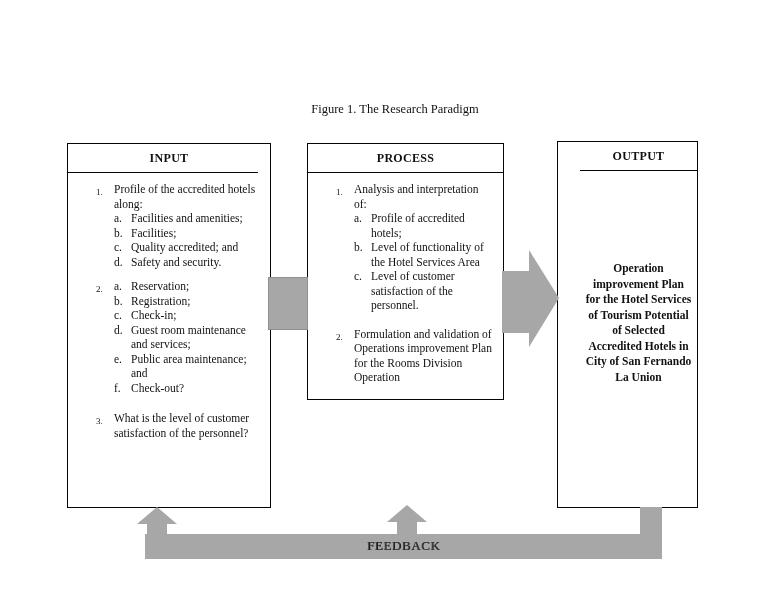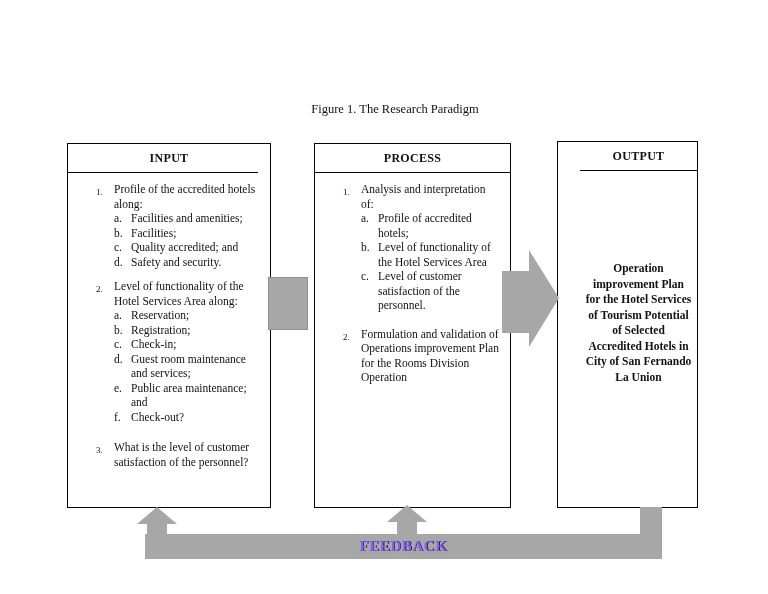--- a/index.html
+++ b/index.html
@@ -18,21 +18,21 @@
     text-align: center;
     font-size: 12.5px;
   }
   .box {
     position: absolute;
     border: 1.4px solid #050505;
     background: #fff;
     box-sizing: border-box;
   }
   .box-input   { left: 67px;  top: 143px; width: 204px; height: 365px; }
-  .box-process { left: 314px; top: 143px; width: 197px; height: 365px; }
+  .box-process { left: 307px; top: 143px; width: 197px; height: 257px; }
   .box-output  { left: 557px; top: 141px; width: 141px; height: 367px; padding-left: 22px; }
   .box-header {
     position: relative;
     height: 29px;
     display: flex; align-items: center; justify-content: center;
     font-weight: bold;
     font-size: 12px;
     letter-spacing: 0.3px;
   }
   .box-header::after {
@@ -109,24 +109,24 @@
   .uparrow-shaft.mid  { left: 397px; top: 520px; height: 16px; }
   .down-bar {
     position: absolute;
     left: 640px; top: 507px; width: 22px; height: 52px;
     background: var(--gray, #a7a7a7);
   }
   .feedback-label {
     position: absolute;
     left: 145px; top: 538px; width: 517px;
     text-align: center;
-    font-weight: bold;
-    font-size: 15px;
+    font-weight: normal;
+    font-size: 13px;
     letter-spacing: 0.6px;
-    color: #8b5cf6;
+    color: #404040;
     text-shadow: 0.6px 0 0 #000;
   }
 </style>
 </head>
 <body>
 
 <div class="page">
 
   <div class="figure-title">Figure 1. The Research Paradigm</div>
 
@@ -151,21 +151,20 @@
             </div>
             <div class="sub">
               <span class="sub-letter">d.</span>
               <div class="sub-text">Safety and security.</div>
             </div>
           </div>
         </div>
         <div class="list-item">
           <span class="num">2.</span>
           <div class="item-content">
-            <div>Level of functionality of the Hotel Services Area along:</div>
             <div class="sub">
               <span class="sub-letter">a.</span>
               <div class="sub-text">Reservation;</div>
             </div>
             <div class="sub">
               <span class="sub-letter">b.</span>
               <div class="sub-text">Registration;</div>
             </div>
             <div class="sub">
               <span class="sub-letter">c.</span>

